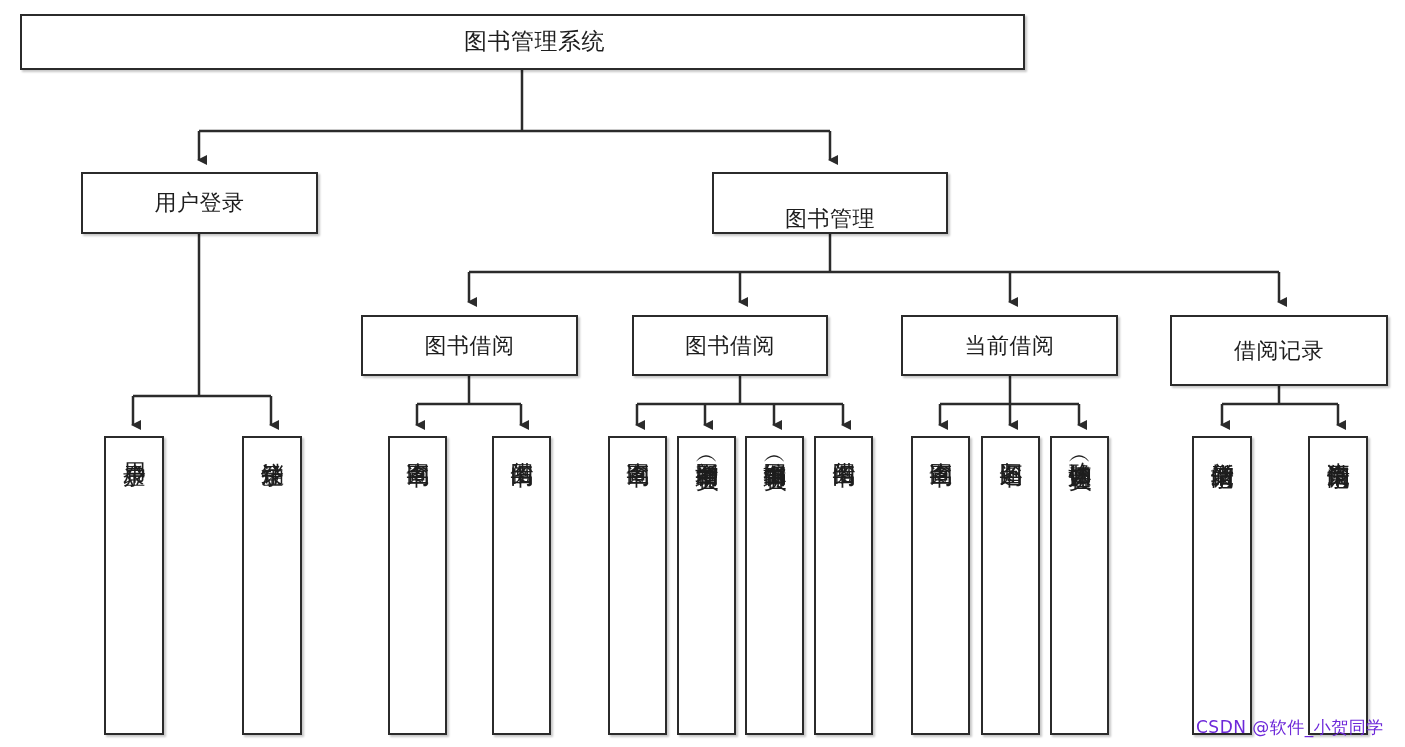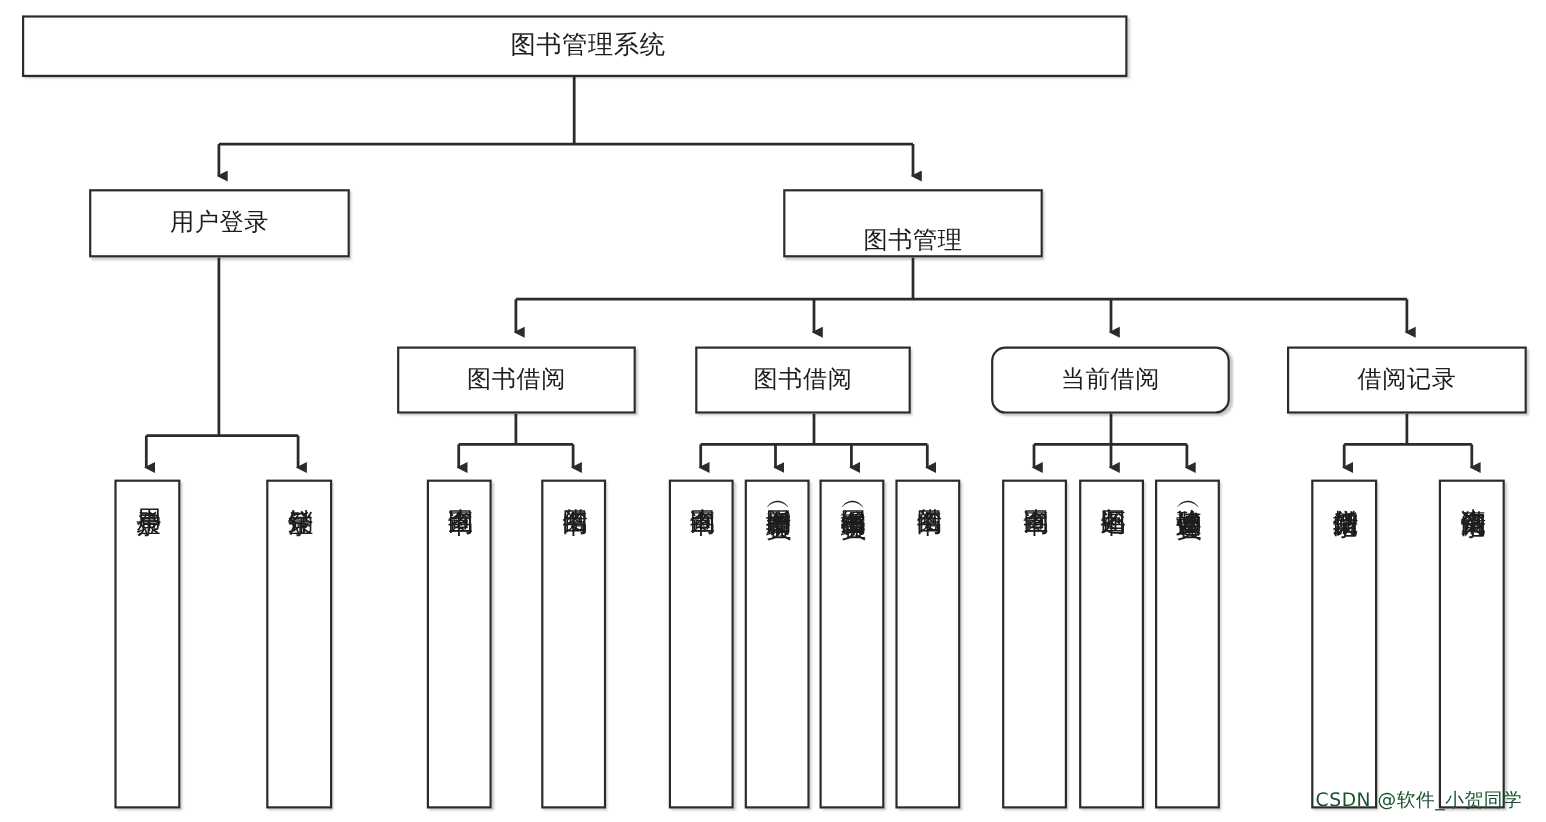--- a/index.html
+++ b/index.html
@@ -64,21 +64,21 @@
   .leaf .label {
     writing-mode: vertical-rl;
     text-orientation: upright;
     font-size: 23px;
     line-height: 1.12;
     letter-spacing: 1px;
     white-space: nowrap;
   }
   .watermark {
     position: absolute;
-    color: #14532d;
+    color: #6d28d9;
     font-size: 17px;
     letter-spacing: 0.5px;
     white-space: nowrap;
     user-select: none;
   }
 </style>
 </head>
 <body>
 
 <div id="canvas">
@@ -149,25 +149,25 @@
   </div>
 
   <div class="node lvl-3" style="left:361px; top:315px; width:217px; height:61px;">
     <span class="label">图书借阅</span>
   </div>
 
   <div class="node lvl-3" style="left:632px; top:315px; width:196px; height:61px;">
     <span class="label">图书借阅</span>
   </div>
 
-  <div class="node lvl-3" style="left:901px; top:315px; width:217px; height:61px;border-radius:13px;">
+  <div class="node lvl-3" style="left:901px; top:315px; width:217px; height:61px;">
     <span class="label">当前借阅</span>
   </div>
 
-  <div class="node lvl-3" style="left:1170px; top:315px; width:218px; height:61px;">
+  <div class="node lvl-3" style="left:1170px; top:315px; width:218px; height:71px;">
     <span class="label">借阅记录</span>
   </div>
 
   <div class="node leaf" style="left:104px; top:436px; width:60px; height:299px;">
     <span class="label">用户登录</span>
   </div>
 
   <div class="node leaf" style="left:242px; top:436px; width:60px; height:299px;">
     <span class="label">注销登录</span>
   </div>

